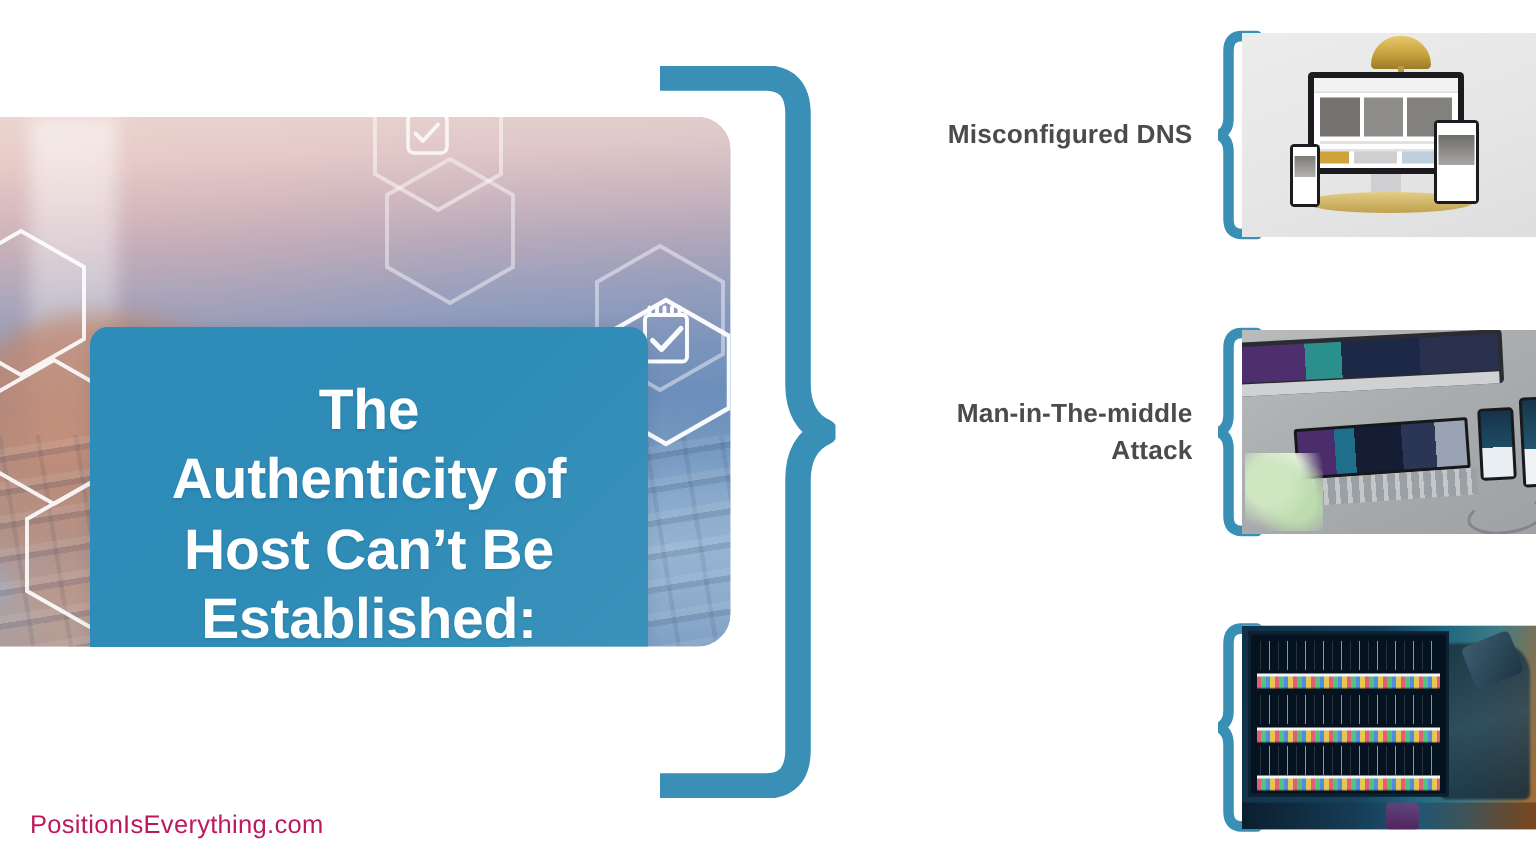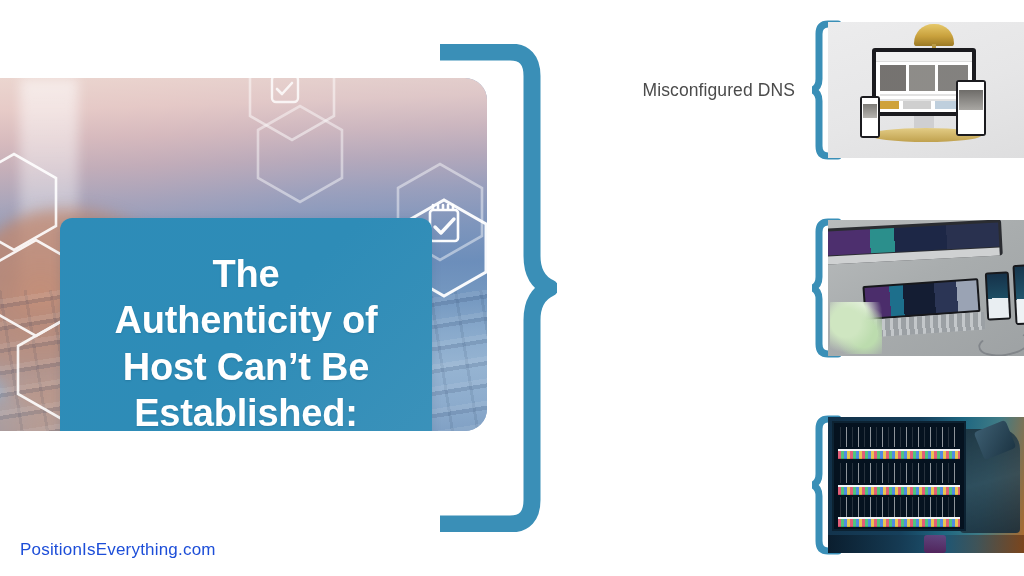--- a/index.html
+++ b/index.html
@@ -163,21 +163,21 @@
   .row-label {
     position: absolute;
     left: 0;
     width: 205px;
     top: 50%;
     transform: translateY(-50%);
     text-align: right;
     color: #4b4b4b;
     font-size: 17.5px;
     line-height: 1.42;
-    font-weight: 400;
+    font-weight: 700;
     white-space: pre-line;
     letter-spacing: .1px;
   }
 
   .row-bracket {
     position: absolute;
     left: 222px;
     top: 9px;
     width: 30px;
     height: 142px;
@@ -281,21 +281,21 @@
   .t3-bottom { position:absolute; left:0; right:0; bottom:0; height:18px;
       background: linear-gradient(90deg, rgba(10,28,44,.92), rgba(30,80,110,.75) 60%, rgba(110,60,25,.8)); }
   .t3-flask { position:absolute; left:96px; bottom:0; width:22px; height:18px;
       background: linear-gradient(180deg, rgba(150,60,140,.55), rgba(90,30,90,.85)); border-radius:3px; }
 
   
   #watermark {
     position: absolute;
     left: 20px;
     top: 540px;
-    color: #1d4ed8;
+    color: #be185d;
     font-size: 17px;
     letter-spacing: .2px;
   }
 </style>
 </head>
 <body>
 
 <div id="hero">
   <div id="hero-photo"></div>
   <div id="hero-strip"></div>
@@ -375,20 +375,22 @@
     <div class="t1-phone">
         <div class="t1-phone-sc"></div>
       </div>
     <div class="t1-tablet">
         <div class="t1-tablet-sc"></div>
       </div>
   </div>
 </div>
 
 <div class="row" id="row-1">
+  <div class="row-label">Man-in-The-middle
+Attack</div>
 
   <svg class="row-bracket" viewBox="0 0 30 142">
     <path d="M26 5 H16 Q7 5 7 15 V60 Q7 68 1 71 Q7 74 7 82 V127 Q7 137 16 137 H26" fill="none" stroke="#3a8fb7" stroke-width="7" stroke-linecap="round" stroke-linejoin="round"></path>
   </svg>
 
   <div class="thumb">
     <div class="t2-bg"></div>
     <div class="t2-imac">
       <div class="t2-imac-sc"></div>
       <div class="t2-imac-foot"></div>

